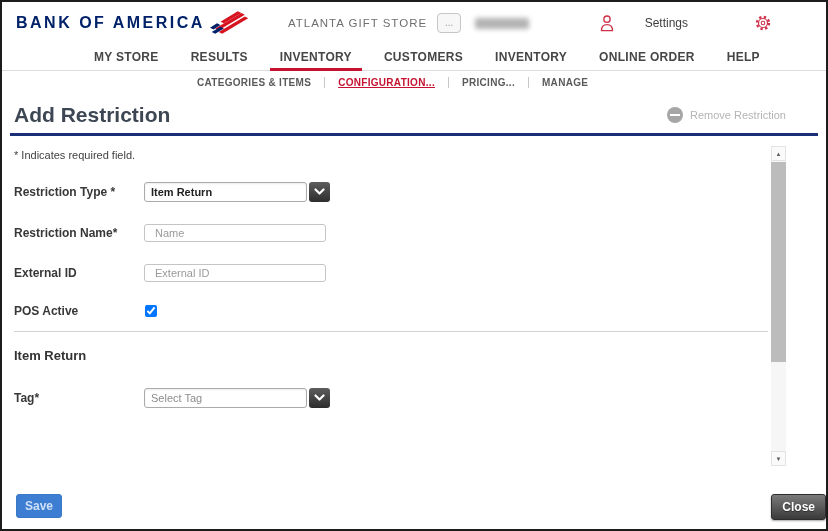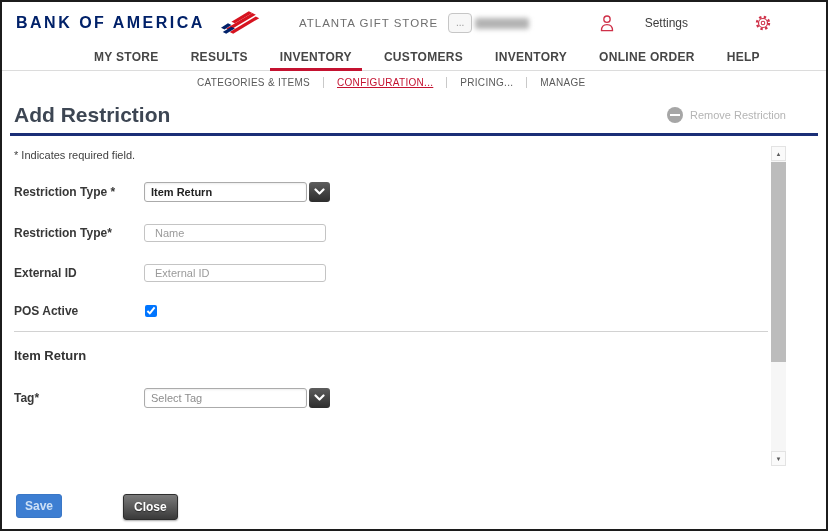--- a/index.html
+++ b/index.html
@@ -15,21 +15,21 @@
     overflow: hidden;
   }
 
   
   .header {
     height: 42px;
     display: flex;
     align-items: center;
     padding-left: 14px;
   }
-  .brand { display: flex; align-items: center; gap: 11px; }
+  .brand { display: flex; align-items: center; }
   .brand-text {
     color: #012169;
     font-weight: bold;
     font-size: 16px;
     letter-spacing: 2.5px;
     white-space: nowrap;
   }
   .brand-flag { margin-left: 5px; margin-top: -2px; }
   .store-name {
     margin-left: 38px;
@@ -91,21 +91,21 @@
 
   
   .subnav {
     height: 23px;
     display: flex;
     align-items: center;
     padding-left: 182px;
   }
   .subnav-item {
     font-size: 10px;
-    font-weight: 400;
+    font-weight: 700;
     color: #5a5a5a;
     letter-spacing: 0.3px;
     padding: 0 13px;
     cursor: pointer;
     white-space: nowrap;
   }
   .subnav-item.active { color: #c41230; text-decoration: underline; }
   .subnav-sep { width: 1px; height: 11px; background: #c9c9c9; }
 
   
@@ -229,26 +229,27 @@
     position: absolute;
     top: 16px; left: 0;
     width: 15px; height: 200px;
     background: #bcbcbc;
     cursor: pointer;
   }
 
   
   .footer {
     position: absolute;
-    left: 0; right: 9px; bottom: 0;
+    left: 0; right: 0; bottom: 0;
     height: 44px;
     padding: 9px 0 0 14px;
     display: flex;
     gap: 21px;
     background: #fff;
+    justify-content: space-between;
   }
   .btn { font-family: "Liberation Sans", sans-serif; cursor: pointer; }
   .btn-save {
     background: #3d7ed2;
     color: #cde0f6;
     font-size: 12px;
     font-weight: 700;
     border: 1px solid #3a77c6;
     border-radius: 3px;
     padding: 4px 8px;
@@ -338,21 +339,21 @@
         <div class="sel-box">Item Return</div>
         <div class="sel-btn">
           <svg width="11" height="8" viewBox="0 0 11 8">
               <path d="M1.5 1.5 L5.5 5.5 L9.5 1.5" stroke="#ffffff" stroke-width="2.2" fill="none" stroke-linecap="round" stroke-linejoin="round"></path>
             </svg>
         </div>
       </div>
     </div>
 
     <div class="form-row">
-      <div class="form-label">Restriction Type*</div>
+      <div class="form-label">Restriction Name*</div>
       <input type="text" class="text-input" placeholder="Name" style="">
     </div>
 
     <div class="form-row">
       <div class="form-label">External ID</div>
       <input type="text" class="text-input" placeholder="External ID" style="">
     </div>
 
     <div class="form-row" style="margin-bottom:13px;">
       <div class="form-label">POS Active</div>

